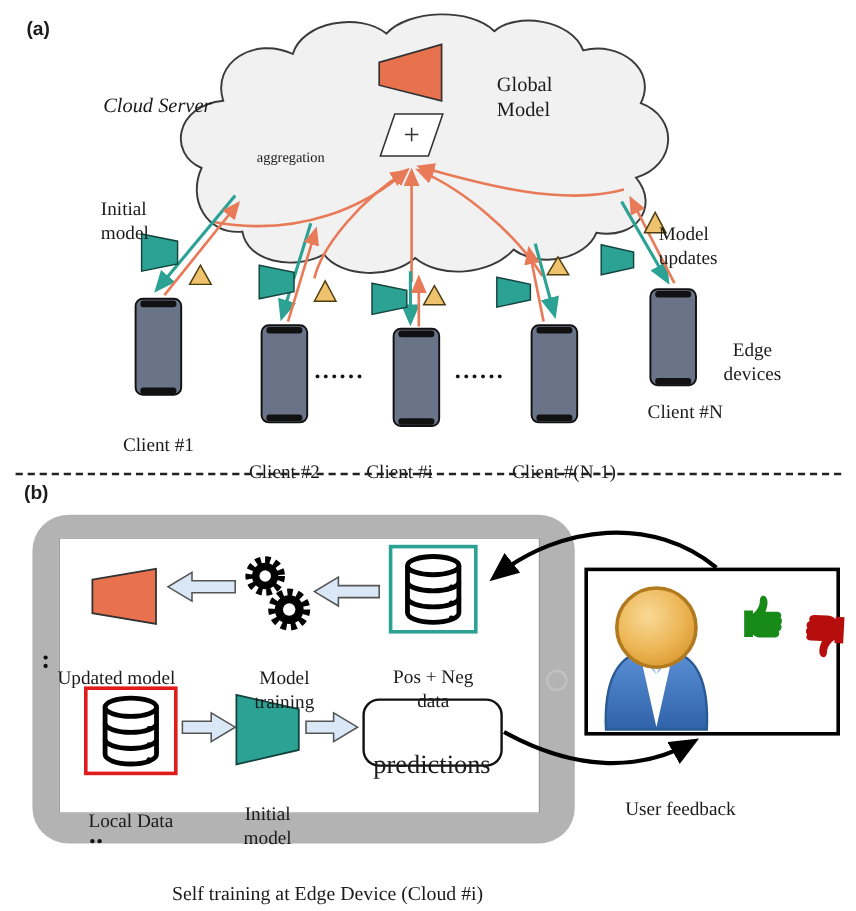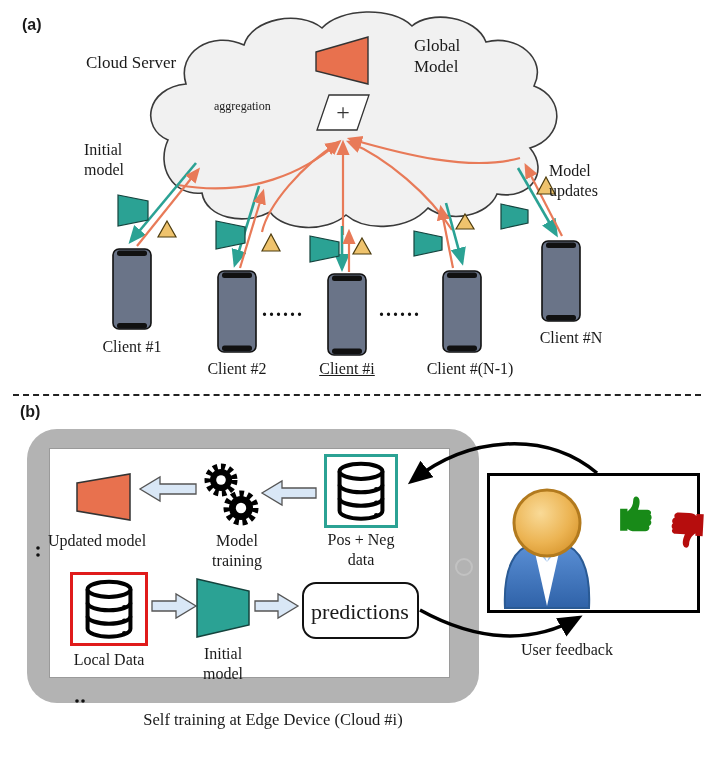--- a/index.html
+++ b/index.html
@@ -1,18 +1,18 @@
 <!DOCTYPE html>
 <html><head>
 <meta charset="utf-8">
 <style>
   html,body{margin:0;padding:0;background:#fff;}
   #stage{position:relative;width:713px;height:759px;background:#fff;overflow:hidden;
          font-family:"Liberation Serif", serif;color:#1a1a1a;}
-  .lbl{position:absolute;font-size:16px;line-height:1.22;white-space:pre-line;}
+  .lbl{position:absolute;font-size:16px;line-height:1.22;white-space:pre-line;margin-top:25px;}
   .panel-label{position:absolute;font-family:"Liberation Sans",sans-serif;font-weight:bold;font-size:16px;}
   .ctr{text-align:center;transform:translateX(-50%);}
   svg{position:absolute;left:0;top:0;}
   .box{position:absolute;background:#fff;box-sizing:border-box;}
   #divider{position:absolute;left:13px;top:394px;width:688px;border-top:2px dashed #222;}
   #tablet{position:absolute;left:27px;top:429px;width:452px;height:274px;background:#b3b3b3;border-radius:30px;}
   #tablet-screen{position:absolute;left:49px;top:448px;width:399px;height:228px;background:#fff;border:1px solid #9a9a9a;}
   #tablet-camera{position:absolute;left:455px;top:558px;width:14px;height:14px;border-radius:50%;border:2px solid #c2c2c2;}
   .dots-text{position:absolute;font-weight:bold;font-size:20px;letter-spacing:2px;color:#111;}
 </style>
@@ -102,30 +102,31 @@
       </g>
       <g>
         <rect x="542" y="241" width="38" height="80" rx="6" fill="#6A7488" stroke="#111" stroke-width="1.6"></rect>
         <rect x="546" y="242.5" width="30" height="5.5" rx="2.5" fill="#111"></rect>
         <rect x="546" y="315" width="30" height="5.5" rx="2.5" fill="#111"></rect>
       </g>
     </g>
   </svg>
 
   <div class="panel-label" style="left:22px;top:16px;">(a)</div>
-  <div class="lbl" style="left:86px;top:53px;font-size:17px;">Cloud Server</div>
+  <div class="lbl" style="left:86px;top:53px;font-size:17px;font-style:italic;">Cloud Server</div>
   <div class="lbl" style="left:414px;top:36px;width:60px;font-size:17px;">Global Model</div>
   <div class="lbl" style="left:214px;top:99px;font-size:12px;">aggregation</div>
   <div class="lbl" style="left:84px;top:140px;width:52px;">Initial model</div>
   <div class="lbl" style="left:549px;top:161px;width:62px;">Model updates</div>
+  <div class="lbl ctr" style="left:627px;top:258px;width:70px;">Edge devices</div>
   <div class="lbl ctr" style="left:132px;top:337px;">Client #1</div>
   <div class="lbl ctr" style="left:237px;top:359px;">Client #2</div>
-  <div class="lbl ctr" style="left:347px;top:359px;text-decoration:underline;">Client #i</div>
+  <div class="lbl ctr" style="left:333px;top:359px;">Client #i</div>
   <div class="lbl ctr" style="left:470px;top:359px;">Client #(N-1)</div>
-  <div class="lbl ctr" style="left:571px;top:328px;text-align:right;">Client #N</div>
+  <div class="lbl ctr" style="left:571px;top:309px;text-align:right;">Client #N</div>
   <div class="dots-text" style="left:262px;top:298px;">......</div>
   <div class="dots-text" style="left:379px;top:298px;">......</div>
 
   <div id="divider"></div>
 
   <div class="panel-label" style="left:20px;top:403px;">(b)</div>
 
   <div id="tablet"></div>
   <div id="tablet-screen"></div>
   <div id="tablet-camera"></div>

